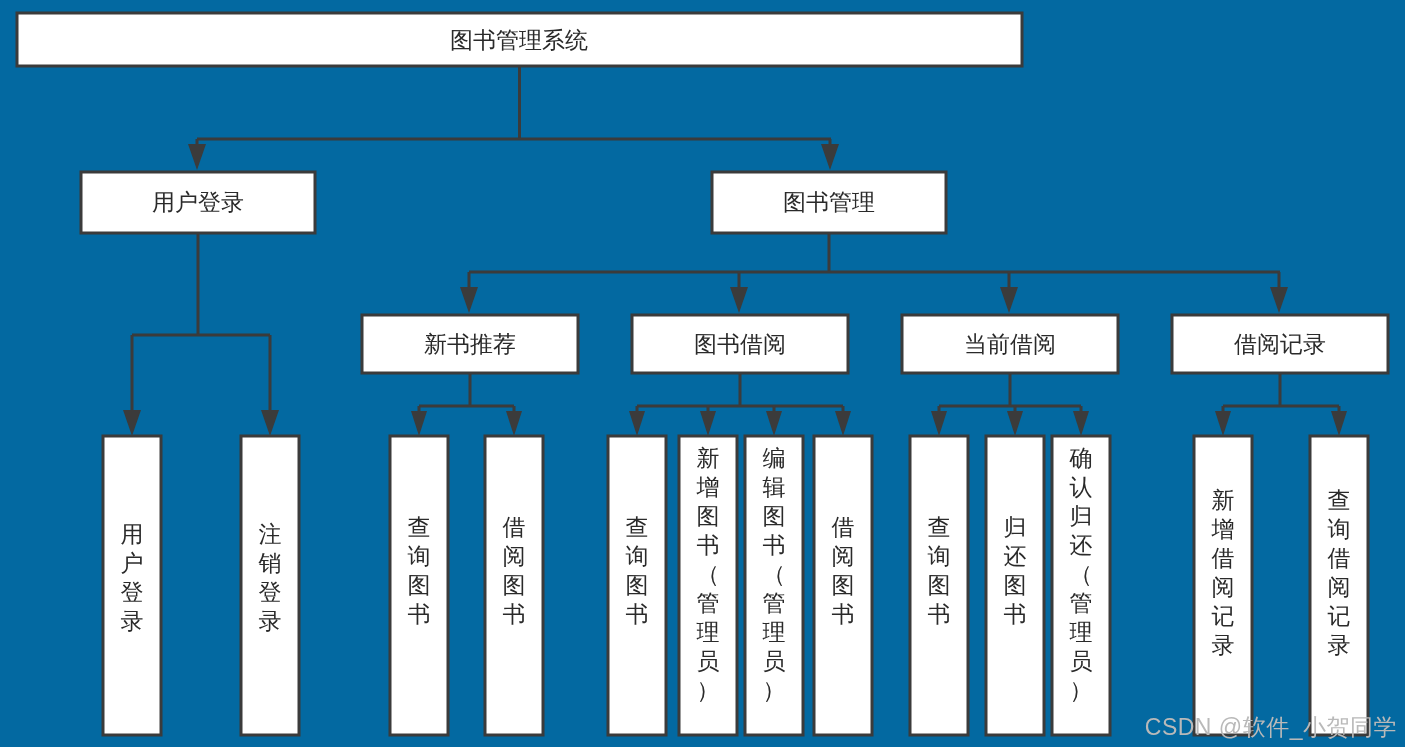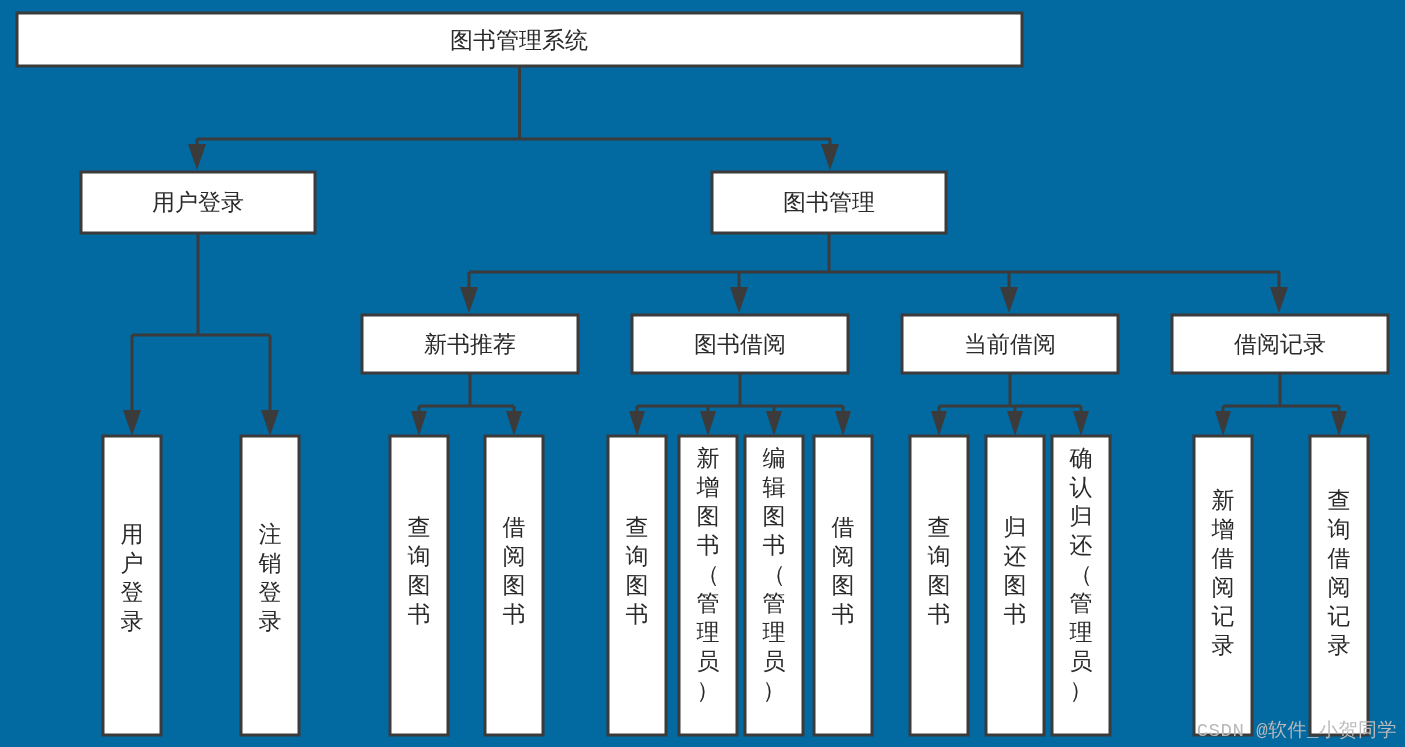--- a/index.html
+++ b/index.html
@@ -51,22 +51,22 @@
   .node-label-v {
     fill: #2a2a2a;
     font-family: "DejaVu Sans", "Liberation Sans", sans-serif;
     font-size: 23px;
     text-anchor: middle;
   }
   .watermark-text {
     position: absolute;
     right: 8px;
     bottom: 4px;
-    font-family: Liberation Mono, monospace;
-    font-size: 19px;
+    font-family: Liberation Sans, sans-serif;
+    font-size: 23px;
     color: #b9b9b9;
     white-space: nowrap;
     letter-spacing: 0.5px;
     user-select: none;
   }
 </style>
 </head>
 <body>
 
 <div id="diagram-root">

